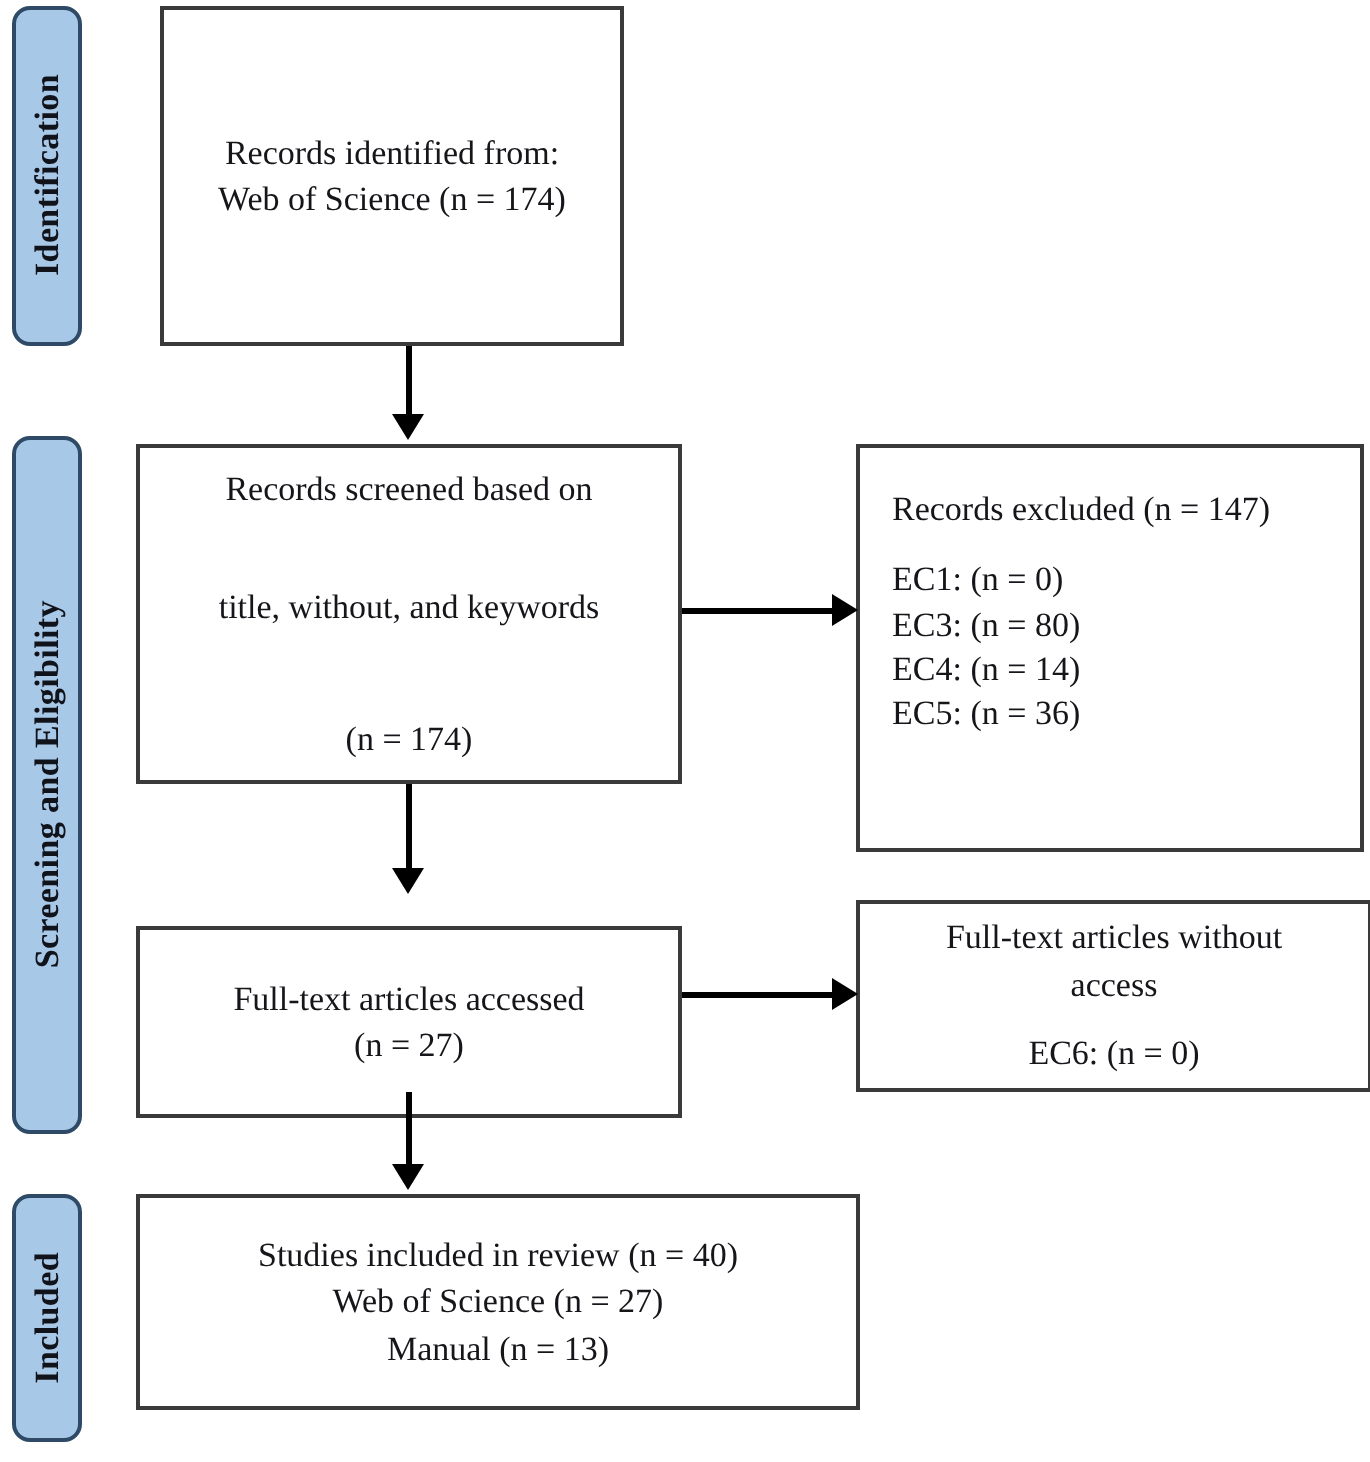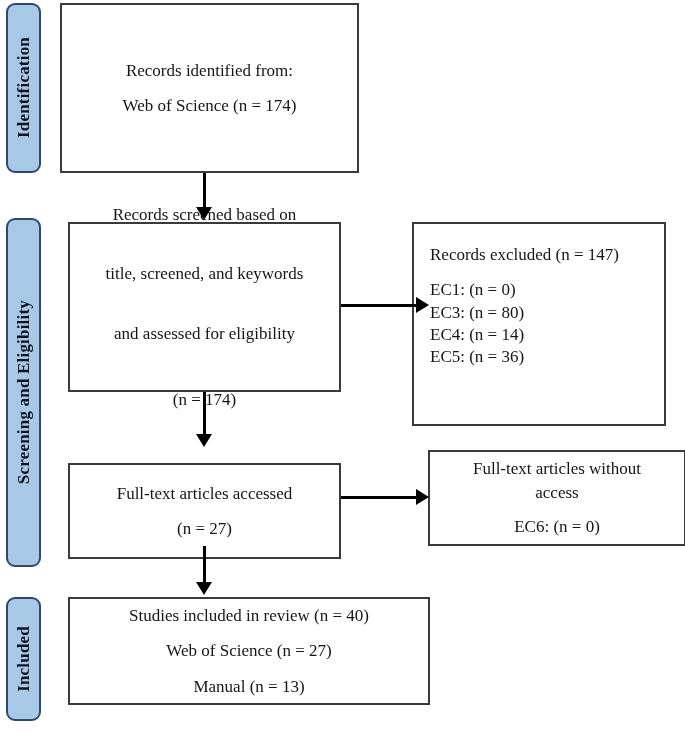--- a/index.html
+++ b/index.html
@@ -61,32 +61,32 @@
     align-items: center;
     justify-content: center;
   }
   .flow-box .line {
     font-size: 17px;
     color: #15151a;
     text-align: center;
     line-height: 1.25;
     white-space: nowrap;
   }
-  .flow-box.center-block .line + .line { margin-top: 14px; }
+  .flow-box.center-block .line + .line { margin-top: 2px; }
   .flow-box.tight-block .line + .line  { margin-top: 2px; }
 
   
-  #box-identified  { left: 60px; top: 3px;   width: 299px; height: 170px; }
+  #box-identified  { left: 80px; top: 3px;   width: 232px; height: 170px; }
   #box-screened    { left: 68px; top: 222px; width: 273px; height: 170px; gap: 36px; }
   #box-fulltext    { left: 68px; top: 463px; width: 273px; height: 96px;  }
   #box-included    { left: 68px; top: 597px; width: 362px; height: 108px; }
 
   
   #box-excluded {
-    left: 412px; top: 222px; width: 254px; height: 204px;
+    left: 428px; top: 222px; width: 254px; height: 204px;
     align-items: flex-start;
     justify-content: flex-start;
     padding: 20px 0 0 16px;
   }
   #box-excluded .line { text-align: left; }
   #box-excluded .ec-head { margin-bottom: 14px; }
   #box-excluded .ec-item + .ec-item { margin-top: 1px; }
 
   #box-noaccess { left: 428px; top: 450px; width: 258px; height: 96px; }
   #box-noaccess .line.wrap-line { line-height: 1.3; }
@@ -153,22 +153,21 @@
     <span class="stage-label">Included</span>
   </div>
 
   <div class="flow-box center-block" id="box-identified">
     <div class="line">Records identified from:</div>
     <div class="line">Web of Science (n = 174)</div>
   </div>
 
   <div class="flow-box tight-block" id="box-screened">
     <div class="line">Records screened based on</div>
-    <div class="line">title, screened, and keywords</div>
-    <div class="line">and assessed for eligibility</div>
+    <div class="line">title, without, and keywords</div>
     <div class="line" style="margin-top:9px;">(n = 174)</div>
   </div>
 
   <div class="flow-box" id="box-excluded">
     <div class="line ec-head">Records excluded (n = 147)</div>
     <div class="line ec-item">EC1: (n = 0)</div>
     <div class="line ec-item">EC3: (n = 80)</div>
     <div class="line ec-item">EC4: (n = 14)</div>
     <div class="line ec-item">EC5: (n = 36)</div>
   </div>

